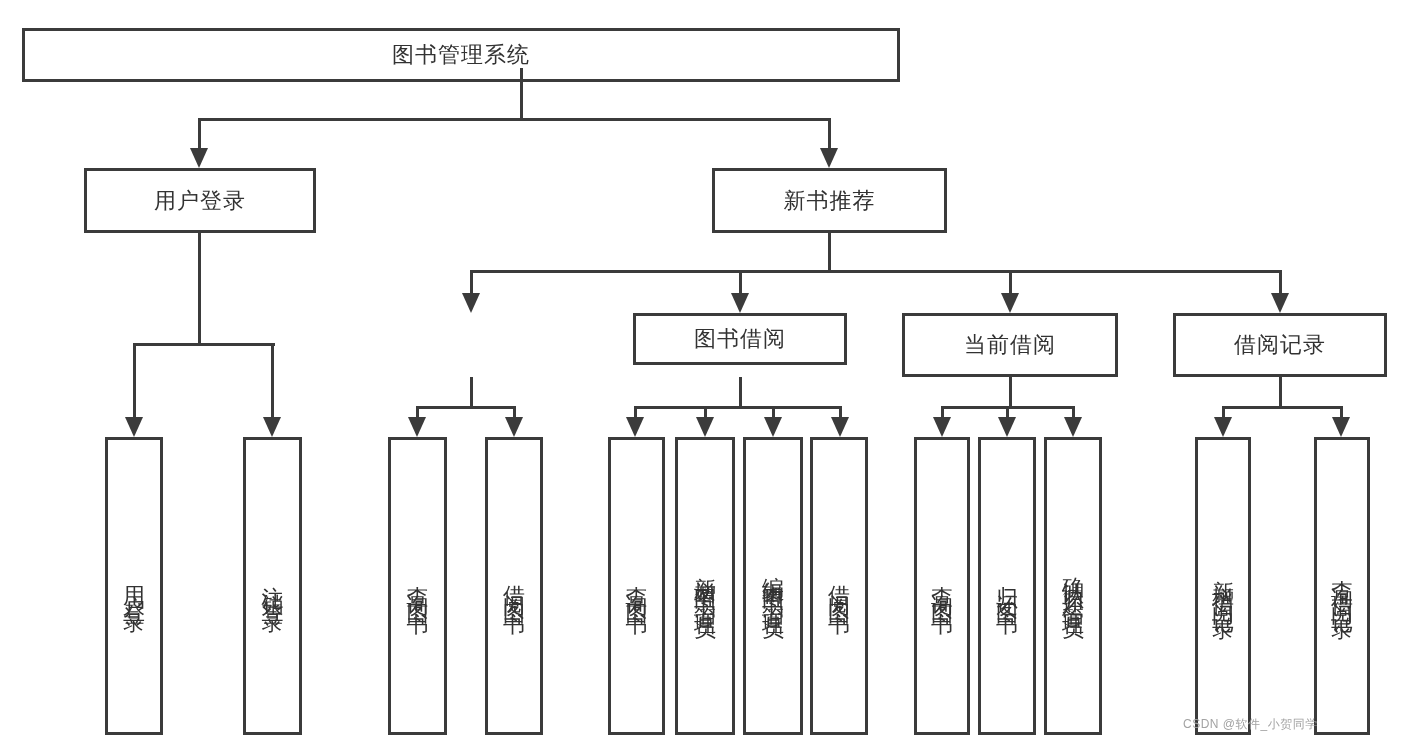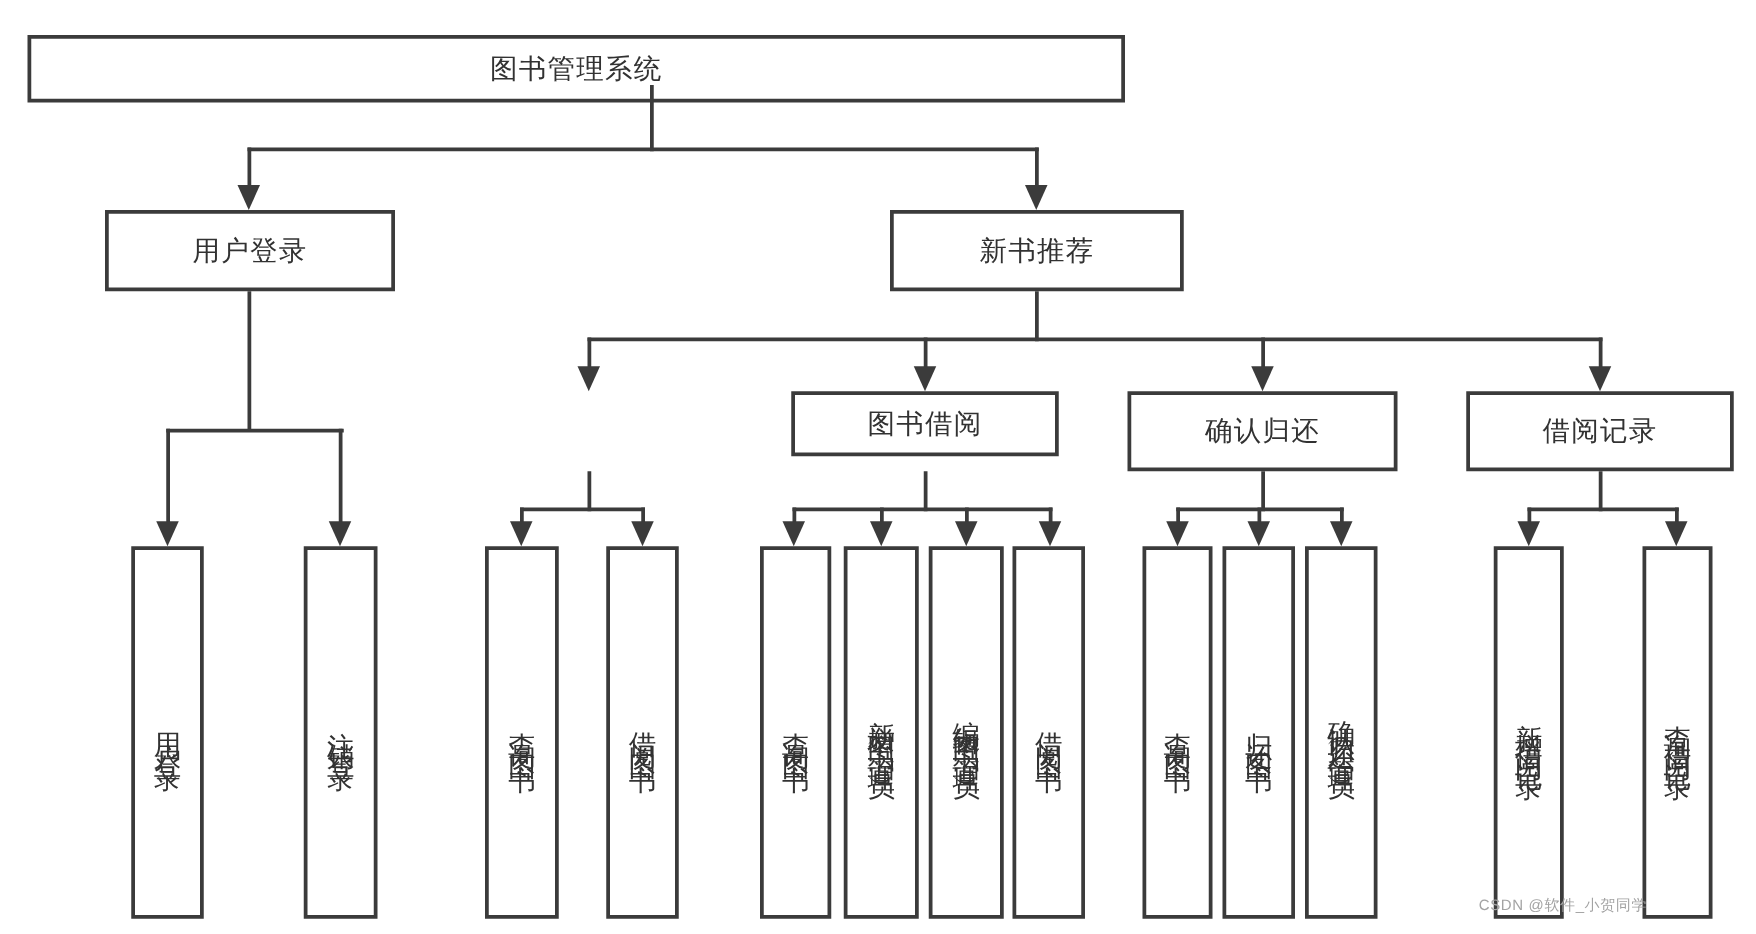--- a/index.html
+++ b/index.html
@@ -78,21 +78,21 @@
   <div class="arr" style="left:731px;top:293px"></div>
   <div class="v" style="left:1009px;top:270px;height:26px"></div>
   <div class="arr" style="left:1001px;top:293px"></div>
   <div class="v" style="left:1279px;top:270px;height:26px"></div>
   <div class="arr" style="left:1271px;top:293px"></div>
 
   <div class="box" style="left:633px;top:313px;width:214px;height:52px">
     <span>图书借阅</span>
   </div>
   <div class="box" style="left:902px;top:313px;width:216px;height:64px">
-    <span>确认归还</span>
+    <span>当前借阅</span>
   </div>
   <div class="box" style="left:1173px;top:313px;width:214px;height:64px">
     <span>借阅记录</span>
   </div>
 
   <div class="v" style="left:470px;top:377px;height:32px"></div>
   <div class="h" style="left:416px;top:406px;width:100px"></div>
   <div class="v" style="left:416px;top:406px;height:14px"></div>
   <div class="arr" style="left:408px;top:417px"></div>
   <div class="v" style="left:513px;top:406px;height:14px"></div>

